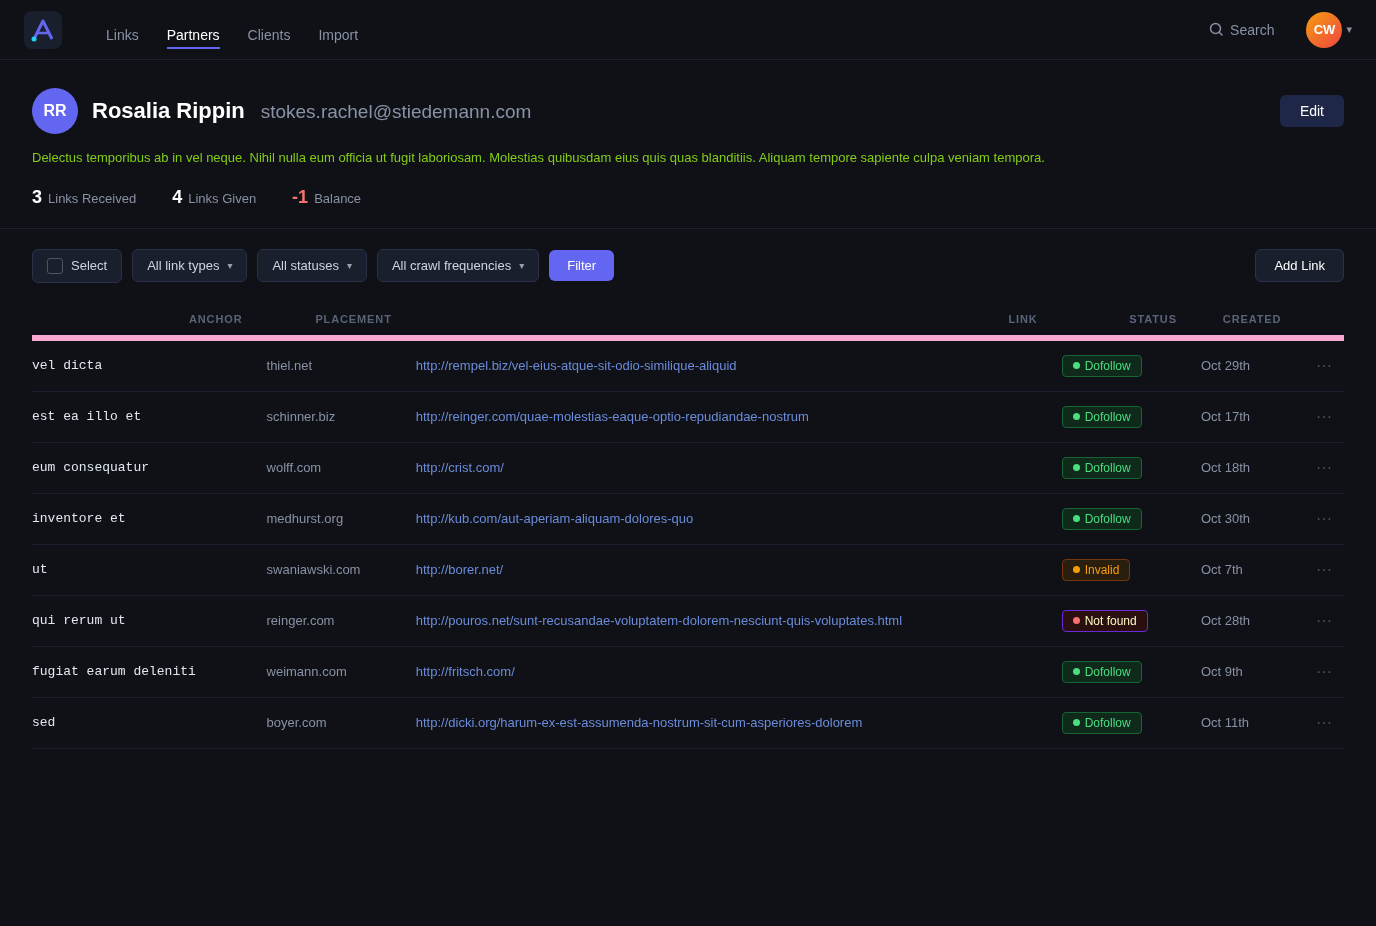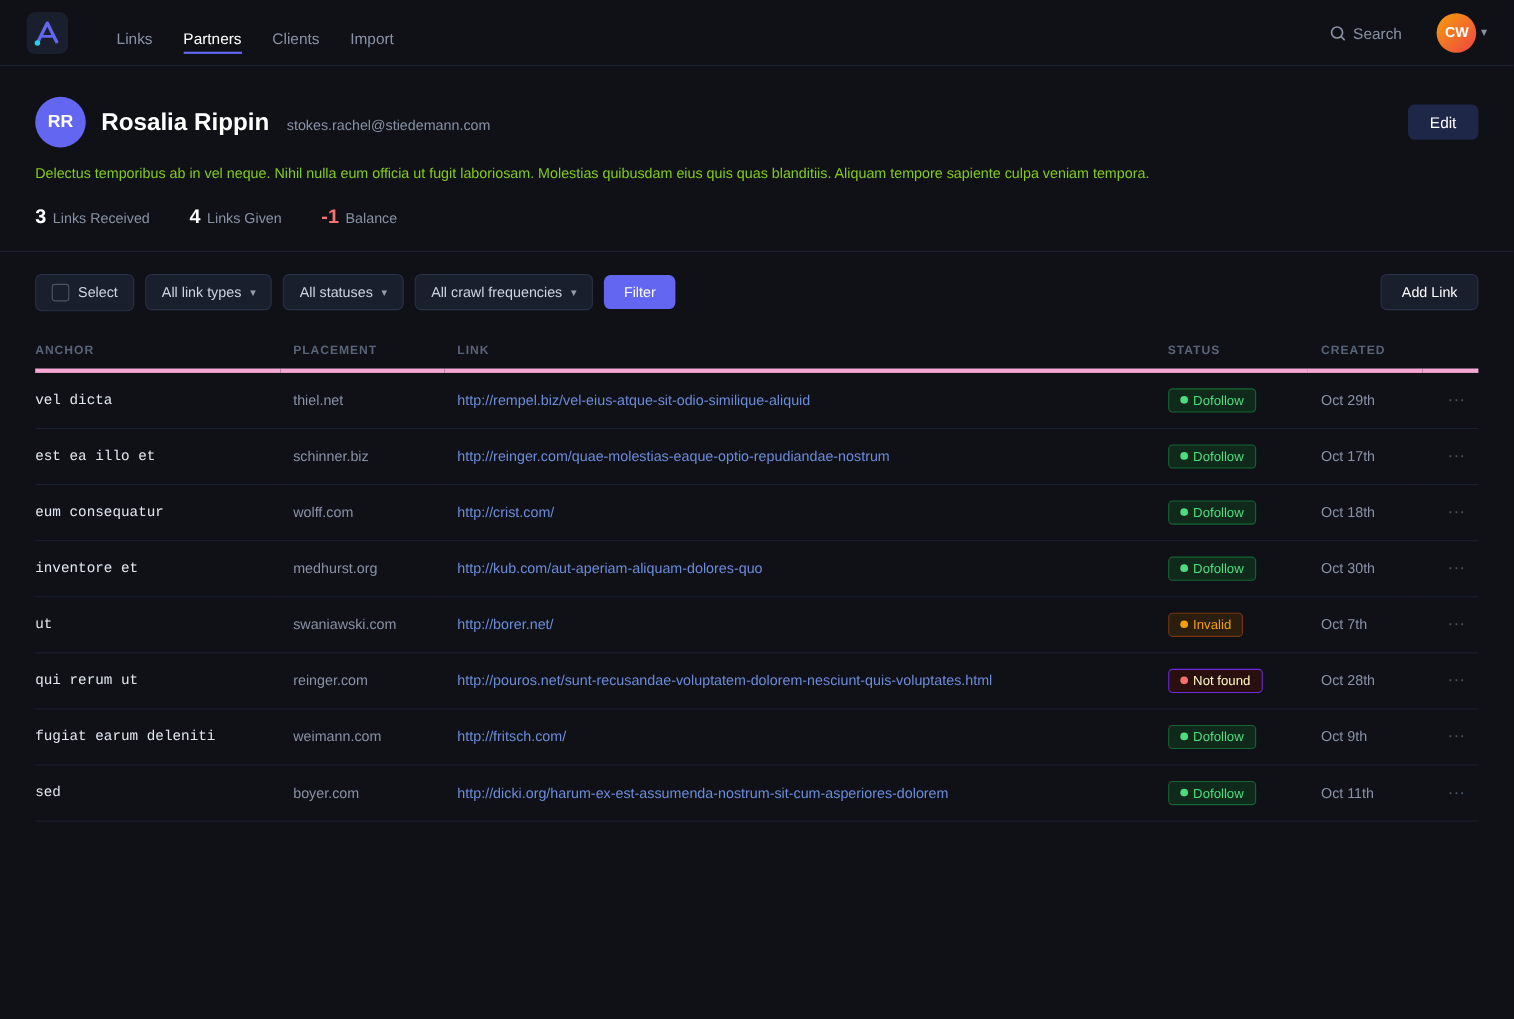--- a/index.html
+++ b/index.html
@@ -38,21 +38,21 @@
       font-size: 14px;
       padding: 4px 0;
       cursor: pointer;
     }
     .nav-link.active {
       color: #fff;
       border-bottom: 2px solid #6366f1;
     }
     .nav-search {
       display: flex;
-      align-items: flex-end;
+      align-items: center;
       gap: 6px;
       color: #8892a4;
       cursor: pointer;
     }
     .nav-avatar {
       width: 36px;
       height: 36px;
       border-radius: 50%;
       background: linear-gradient(135deg, #f59e0b, #ef4444);
       display: flex;
@@ -97,21 +97,21 @@
       font-size: 16px;
       font-weight: 700;
       color: #fff;
     }
     .profile-name {
       font-size: 22px;
       font-weight: 700;
       color: #fff;
     }
     .profile-email {
-      font-size: 13px;
+      font-size: 19px;
       color: #8892a4;
       margin-left: 12px;
     }
     .edit-btn {
       background: #1e2748;
       color: #fff;
       border: none;
       border-radius: 6px;
       padding: 8px 20px;
       font-size: 14px;
@@ -198,27 +198,27 @@
 
     
     .table-container {
       padding: 0 32px;
     }
     table {
       width: 100%;
       border-collapse: collapse;
     }
     thead th {
-      text-align: left;
+      text-align: right;
       font-size: 11px;
       font-weight: 600;
       color: #5a6478;
       letter-spacing: 0.08em;
       padding: 10px 12px;
-      border-bottom: 4px solid #f9a8d4;
+      border-bottom: 6px solid #f9a8d4;
     }
     thead th:first-child { padding-left: 0; }
     tbody tr {
       border-bottom: 1px solid #1a1f2e;
     }
     tbody td {
       padding: 14px 12px;
       font-size: 13px;
       color: #cdd5e0;
       vertical-align: middle;

